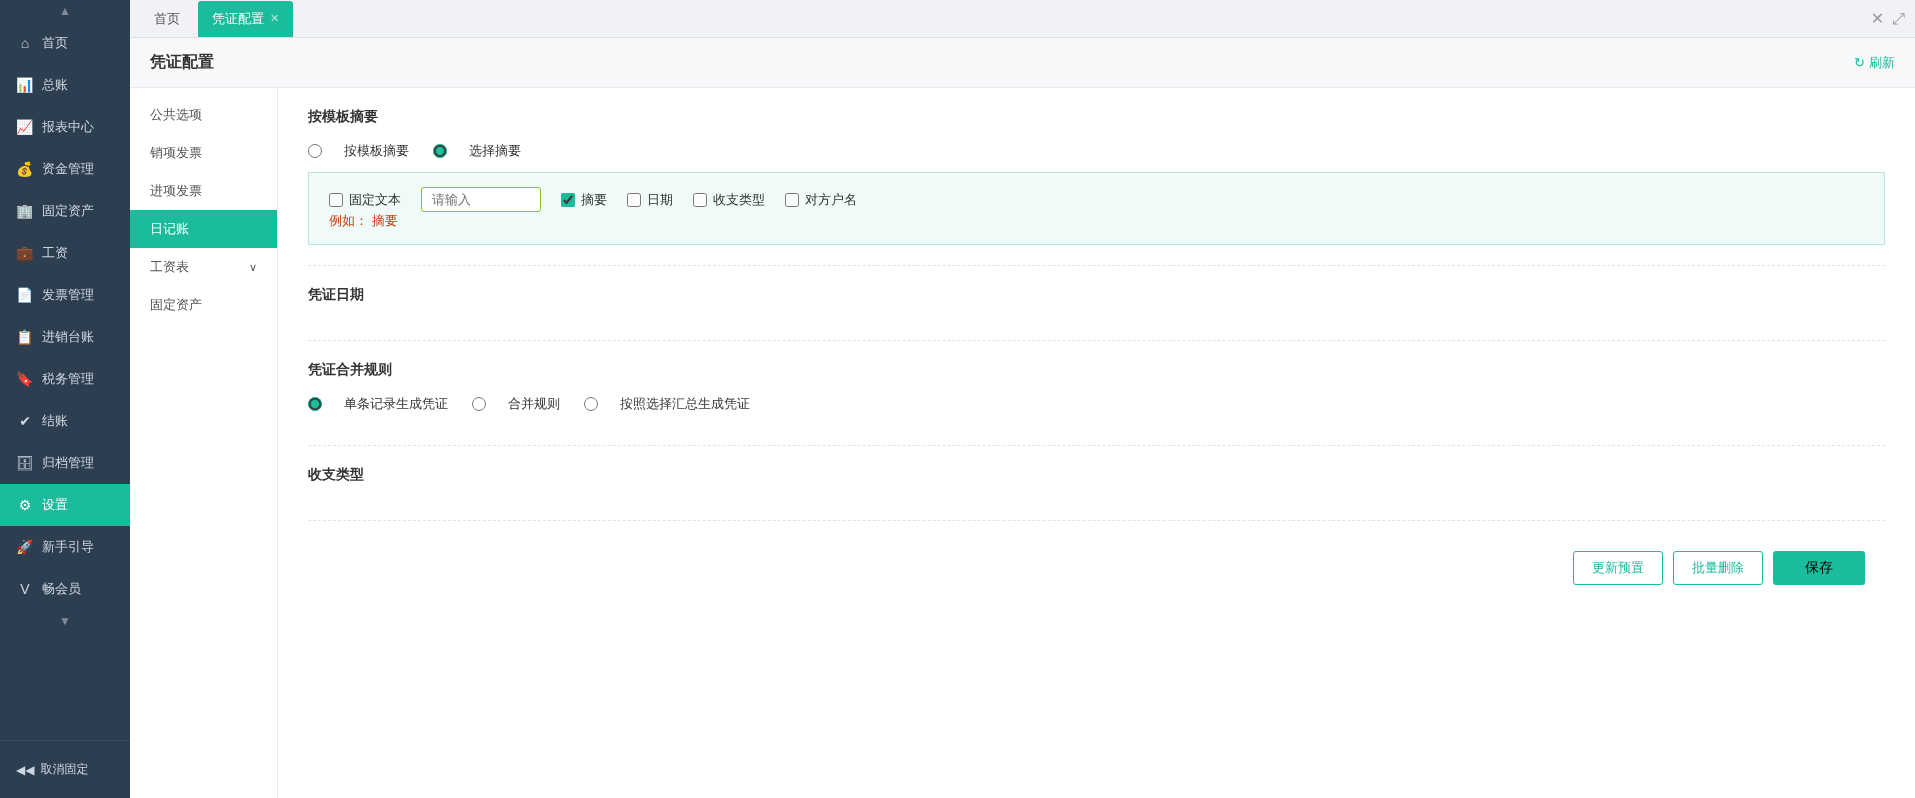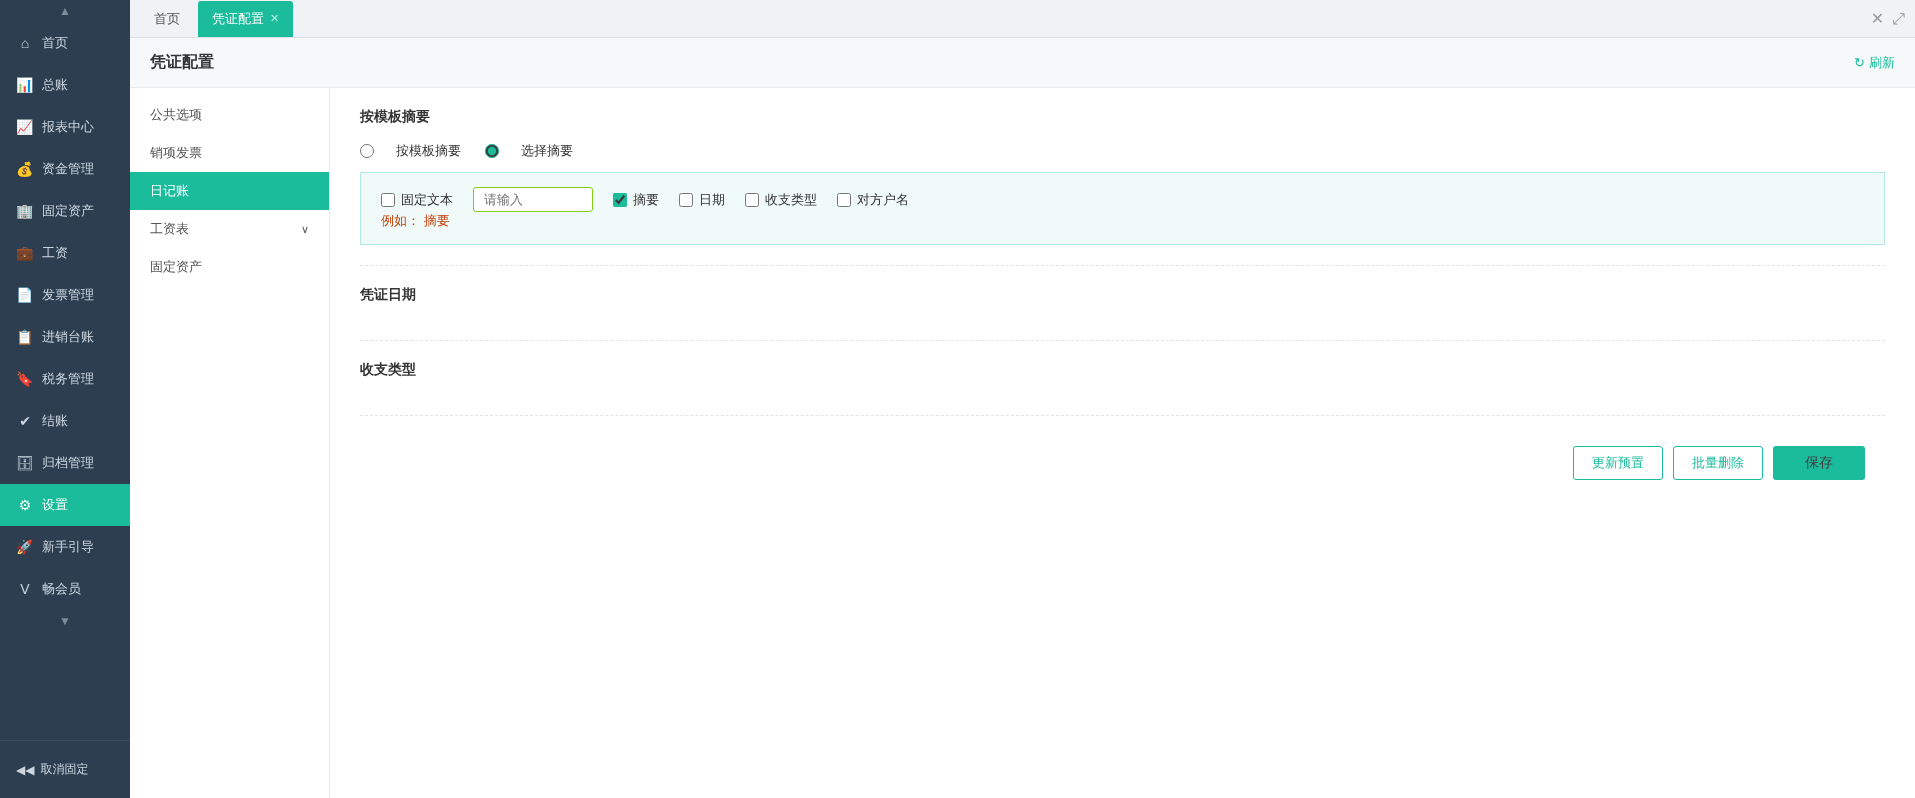--- a/index.html
+++ b/index.html
@@ -125,21 +125,21 @@
 
     
     .body-layout {
       display: flex;
       flex: 1;
       overflow: hidden;
     }
 
     
     .left-nav {
-      width: 200px;
+      width: 148px;
       border-right: 1px solid #e8eaed;
       background: #fff;
       flex-shrink: 0;
       padding: 8px 0;
     }
     .left-nav-item {
       display: flex;
       align-items: center;
       justify-content: space-between;
       padding: 10px 20px;
@@ -262,21 +262,21 @@
       border: 1px solid #1abc9c;
       color: #1abc9c;
       background: #fff;
       border-radius: 3px;
       cursor: pointer;
       font-size: 13px;
     }
     .btn-save {
       padding: 8px 32px;
       background: #1abc9c;
-      color: #404040;
+      color: #000000;
       border: none;
       border-radius: 3px;
       cursor: pointer;
       font-size: 14px;
       font-weight: 500;
     }
 
     
     ::-webkit-scrollbar { width: 6px; }
     ::-webkit-scrollbar-track { background: #f1f1f1; }
@@ -393,20 +393,23 @@
     </div>
 
     <div class="body-layout">
 
       <div class="left-nav">
         <div class="left-nav-item">
           <span>公共选项</span>
         </div>
         <div class="left-nav-item">
           <span>销项发票</span>
+        </div>
+        <div class="left-nav-item">
+          <span>进项发票</span>
         </div>
         <div class="left-nav-item active">
           <span>日记账</span>
         </div>
         <div class="left-nav-item">
           <span>工资表</span>
           <span class="chevron">∨</span>
         </div>
         <div class="left-nav-item">
           <span>固定资产</span>
@@ -457,20 +460,37 @@
               <span>例如：</span>
               <span>摘要</span>
             </div>
           </div>
         </div>
 
         <div class="section">
           <div class="section-title">凭证日期</div>
         </div>
 
+        <div class="section">
+          <div class="section-title">凭证合并规则</div>
+          <div class="radio-group">
+            <label class="radio-item">
+              <input type="radio" class="radio-input" name="merge-rule" checked="" style="">
+              <span>单条记录生成凭证</span>
+            </label>
+            <label class="radio-item">
+              <input type="radio" class="radio-input" name="merge-rule" style="">
+              <span>合并规则</span>
+            </label>
+            <label class="radio-item">
+              <input type="radio" class="radio-input" name="merge-rule" style="">
+              <span>按照选择汇总生成凭证</span>
+            </label>
+          </div>
+        </div>
 
         <div class="section">
           <div class="section-title">收支类型</div>
         </div>
 
         <div class="action-bar">
           <button class="btn-update">更新预置</button>
           <button class="btn-batch-delete">批量删除</button>
           <button class="btn-save">保存</button>
         </div>

